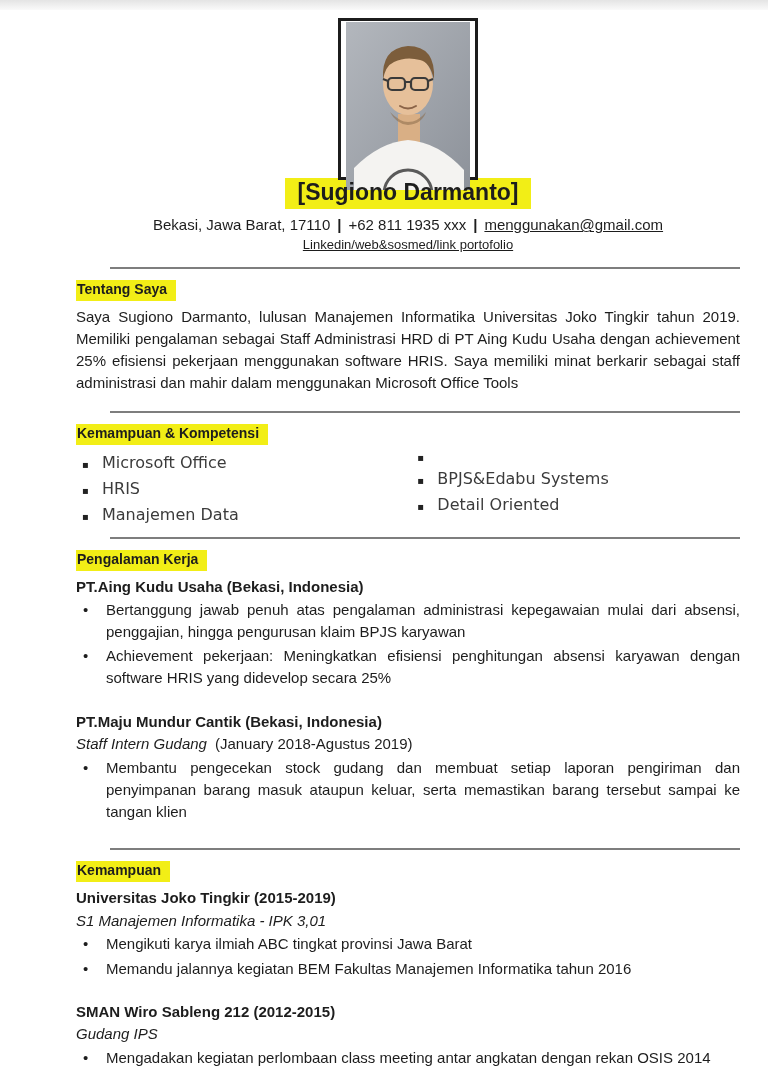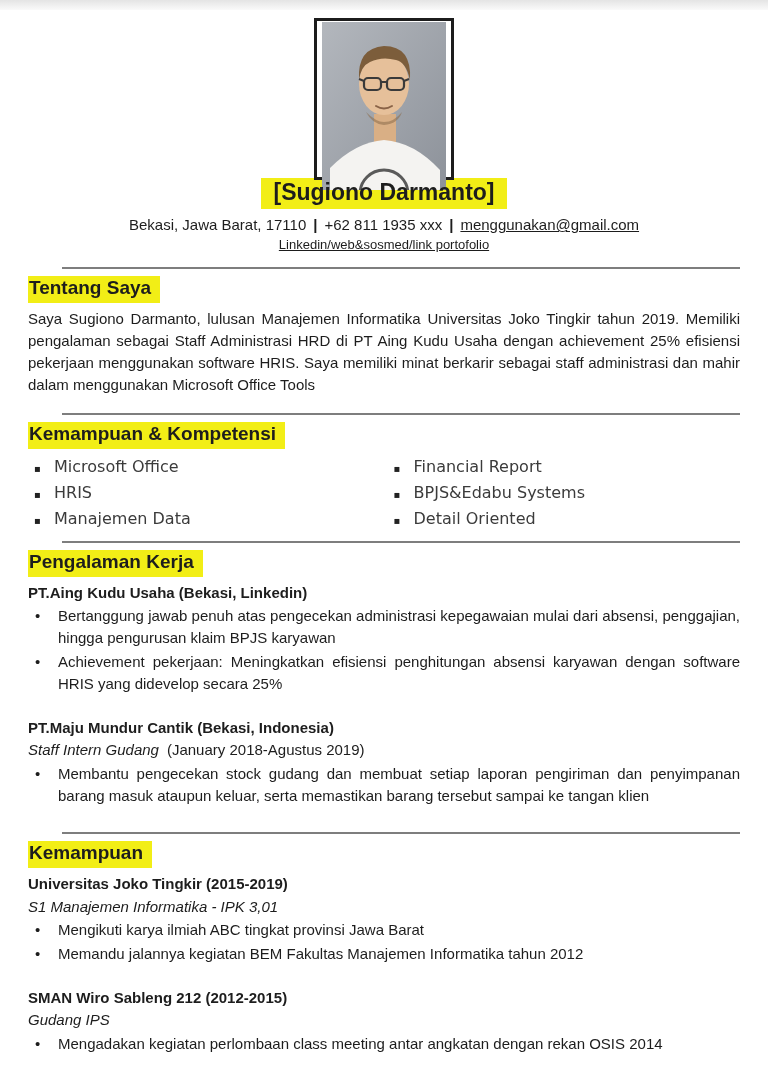--- a/index.html
+++ b/index.html
@@ -10,21 +10,21 @@
   *{box-sizing:border-box;}
   html,body{margin:0;padding:0;}
   body{
     width:768px;height:1080px;overflow:hidden;
     background:#ffffff;color:var(--ink);
     font-family:"Liberation Sans", sans-serif;
     position:relative;
   }
   .top-shade{position:absolute;top:0;left:0;right:0;height:10px;
     background:linear-gradient(#e4e4e4,#fafafa);}
-  .page{padding:0 28px;}
+  .page{padding:0 28px;margin-left:48px;}
 
   
   header{text-align:center;padding-top:22px;}
   .photo-wrap{position:relative;display:inline-block;width:124px;height:168px;
     z-index:2;margin-bottom:-16px;}
   .photo-frame{position:absolute;left:-8px;right:-8px;top:-4px;bottom:10px;
     border:3px solid #1c1c1c;z-index:0;}
   .avatar{position:relative;z-index:1;display:block;width:124px;height:168px;}
   .name-line{line-height:1.1;}
   .name{display:inline-block;background:var(--hl);padding:2px 12px 4px;
@@ -35,21 +35,21 @@
   a.link{color:inherit;text-decoration:underline;cursor:pointer;}
   .links-line{font-size:13px;margin-top:4px;}
 
   
   .rule{height:2px;background:var(--rule);margin-left:34px;}
   .rule.r-about{margin-top:15px;}
   .rule.r-skills{margin-top:17px;}
   .rule.r-exp{margin-top:9px;}
   .rule.r-edu{margin-top:25px;}
   .sec-title{margin:3px 0 5px;line-height:1.2;}
-  .hl{background:var(--hl);font-size:19px;font-weight:bold;
+  .hl{background:var(--hl);font-size:14px;font-weight:bold;
     padding:1px 9px 3px 1px;display:inline-block;}
 
   .about-text{font-size:15px;line-height:1.47;text-align:justify;margin-top:1px;}
 
   .skills{display:flex;margin-top:3px;
     font-family:"DejaVu Sans", sans-serif;font-size:16px;color:#3b3b3b;}
   .skills .col{display:flex;flex-direction:column;}
   .skills .col.left{width:50.5%;}
   .skill-row{display:flex;align-items:baseline;line-height:1.62;}
   .sq{font-size:10px;padding-left:6px;width:26px;flex:none;color:#222;}
@@ -134,43 +134,42 @@
           <span>HRIS</span>
         </div>
       <div class="skill-row">
           <span class="sq">▪</span>
           <span>Manajemen Data</span>
         </div>
     </div>
     <div class="col right">
       <div class="skill-row">
           <span class="sq">▪</span>
-          <span>Financial Report</span>
         </div>
       <div class="skill-row">
           <span class="sq">▪</span>
           <span>BPJS&amp;Edabu Systems</span>
         </div>
       <div class="skill-row">
           <span class="sq">▪</span>
           <span>Detail Oriented</span>
         </div>
     </div>
   </div>
 
   <div class="rule r-exp"></div>
   <h2 class="sec-title">
     <span class="hl">Pengalaman Kerja</span>
   </h2>
 
   <div class="job">
-    <div class="job-company">PT.Aing Kudu Usaha (Bekasi, Linkedin)</div>
-    <div class="bullet">
-      <span class="dot">•</span>
-      <span class="btext">Bertanggung jawab penuh atas pengecekan administrasi kepegawaian mulai dari absensi, penggajian, hingga pengurusan klaim BPJS karyawan</span>
+    <div class="job-company">PT.Aing Kudu Usaha (Bekasi, Indonesia)</div>
+    <div class="bullet">
+      <span class="dot">•</span>
+      <span class="btext">Bertanggung jawab penuh atas pengalaman administrasi kepegawaian mulai dari absensi, penggajian, hingga pengurusan klaim BPJS karyawan</span>
     </div>
     <div class="bullet">
       <span class="dot">•</span>
       <span class="btext">Achievement pekerjaan: Meningkatkan efisiensi penghitungan absensi karyawan dengan software HRIS yang didevelop secara 25%</span>
     </div>
   </div>
 
   <div class="job block-gap">
     <div class="job-company">PT.Maju Mundur Cantik (Bekasi, Indonesia)</div>
     <div class="role-line">
@@ -189,21 +188,21 @@
 
   <div class="school">
     <div class="school-name">Universitas Joko Tingkir (2015-2019)</div>
     <div class="school-detail ital">S1 Manajemen Informatika - IPK 3,01</div>
     <div class="bullet">
       <span class="dot">•</span>
       <span class="btext">Mengikuti karya ilmiah ABC tingkat provinsi Jawa Barat</span>
     </div>
     <div class="bullet">
       <span class="dot">•</span>
-      <span class="btext">Memandu jalannya kegiatan BEM Fakultas Manajemen Informatika tahun 2012</span>
+      <span class="btext">Memandu jalannya kegiatan BEM Fakultas Manajemen Informatika tahun 2016</span>
     </div>
   </div>
 
   <div class="school block-gap">
     <div class="school-name">SMAN Wiro Sableng 212 (2012-2015)</div>
     <div class="school-detail ital">Gudang IPS</div>
     <div class="bullet">
       <span class="dot">•</span>
       <span class="btext">Mengadakan kegiatan perlombaan class meeting antar angkatan dengan rekan OSIS 2014</span>
     </div>

